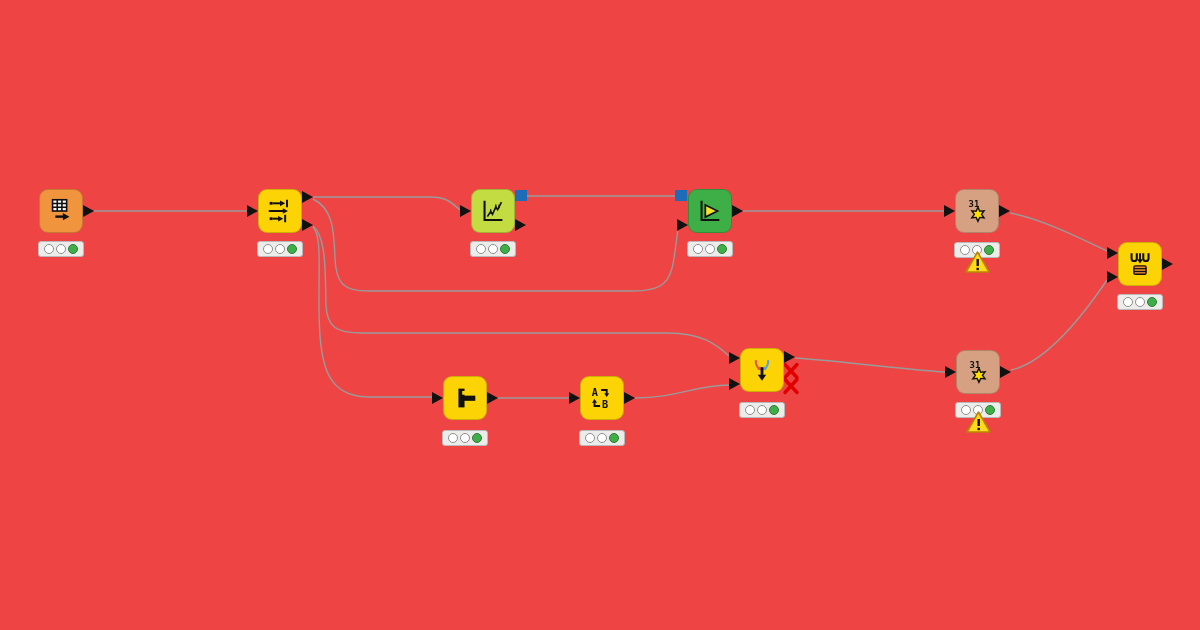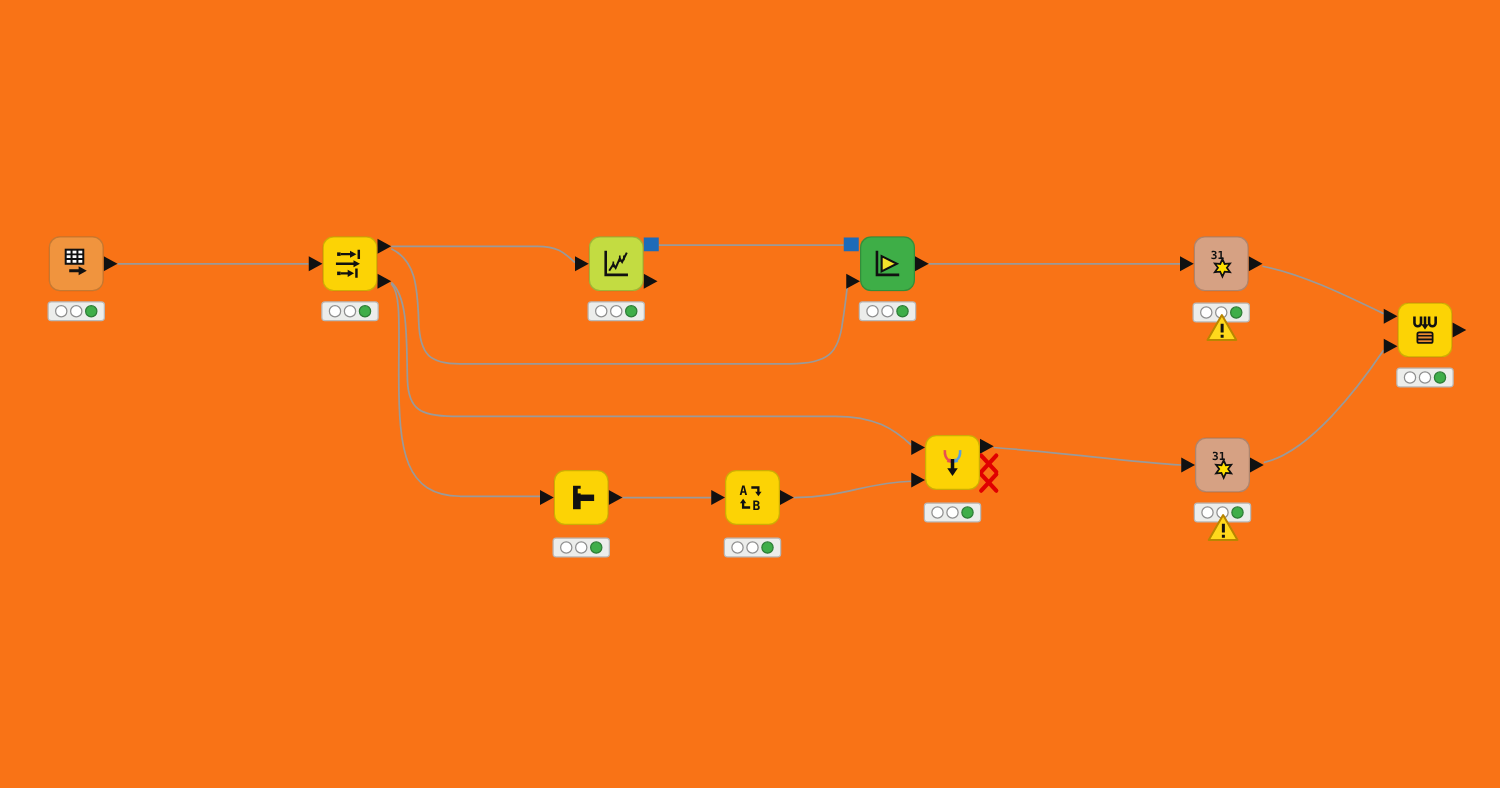--- a/index.html
+++ b/index.html
@@ -1,16 +1,16 @@
 <!DOCTYPE html>
 <html><head>
 <meta charset="utf-8">
 <style>
   html,body{margin:0;padding:0;background:#ffffff;font-family:"Liberation Sans",sans-serif;}
-  #canvas{position:relative;width:1200px;height:630px;background:#f97316;overflow:hidden;}
+  #canvas{position:relative;width:1200px;height:630px;background:#ef4444;overflow:hidden;}
   #edge-layer{position:absolute;left:0;top:0;width:1200px;height:630px;}
   .node{position:absolute;width:44px;height:44px;border-radius:9px;display:flex;align-items:center;justify-content:center;border:1px solid rgba(0,0,0,0.18);box-sizing:border-box;cursor:pointer;}
   .node-icon{display:block;line-height:0;}
   .traffic{position:absolute;width:46px;height:16px;background:#ecedeb;border:1px solid #b9b9b9;border-radius:3px;box-sizing:border-box;display:flex;align-items:center;justify-content:center;gap:2px;}
   .light{width:10px;height:10px;border-radius:50%;background:#ffffff;border:1px solid #8f8f8f;box-sizing:border-box;}
   .light.on{background:#3fae49;border-color:#2e7d36;}
   .warning{position:absolute;width:27px;height:24px;}
 </style>
 </head>
 <body>

